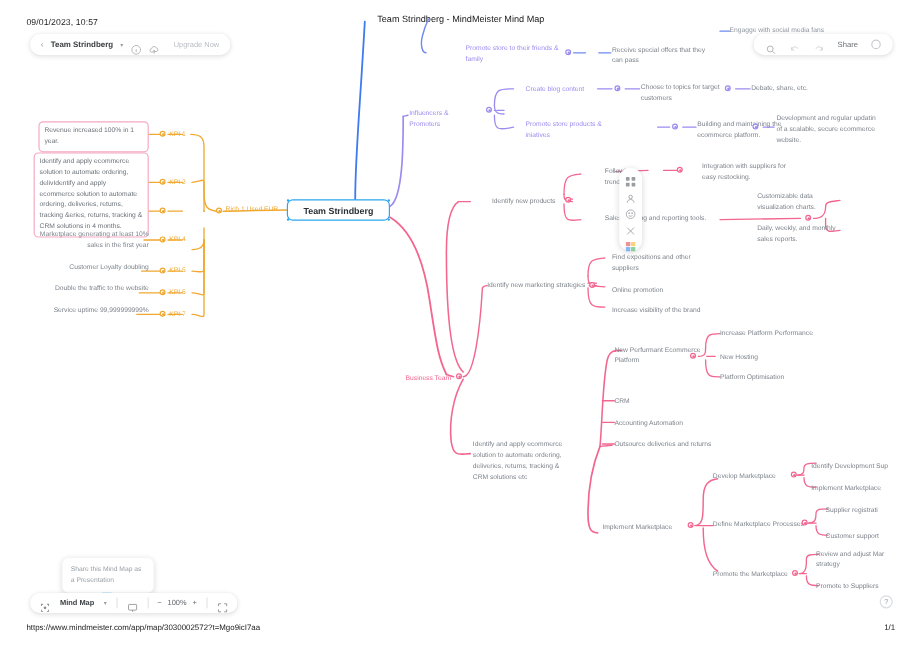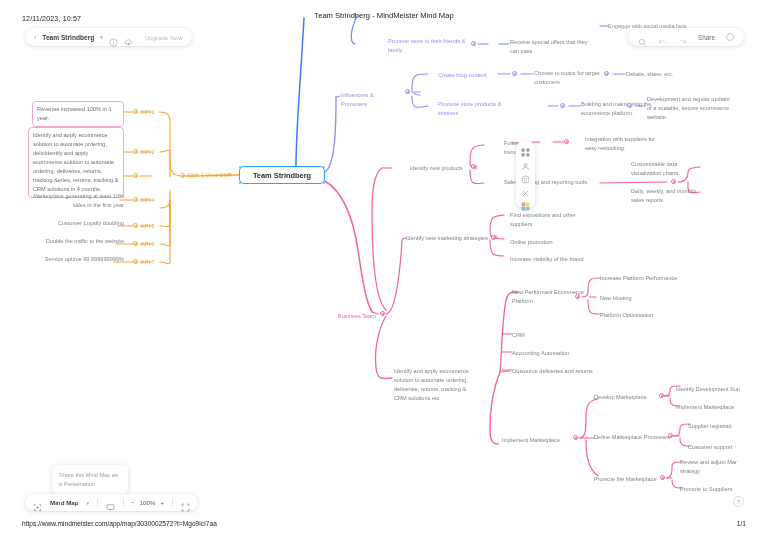--- a/index.html
+++ b/index.html
@@ -108,21 +108,21 @@
   }
   .bullet.amber::after  { background:#f0a830; }
   .bullet.pink::after   { background:#f2668f; }
   .bullet.purple::after { background:#9b8cf0; }
 </style>
 </head>
 <body>
 
 <div class="page">
 
-  <div class="print-date">12/11/2023, 10:57</div>
+  <div class="print-date">09/01/2023, 10:57</div>
   <div class="doc-title">Team Strindberg - MindMeister Mind Map</div>
 
   <svg class="map" viewBox="0 0 768 543">
     <g fill="none" stroke-linecap="round">
 
       <path d="M239 175 C 215 175, 200 176, 186 176" stroke="#f0a830" stroke-width="1.3"></path>
 
       <path d="M183 176 C 172 176, 170 172, 170 160 L 170 122 C 170 114, 166 112, 159 112" stroke="#f0a830" stroke-width="1.1"></path>
       <path d="M170 190 L 170 200 C 170 206, 166 208, 160 208" stroke="#f0a830" stroke-width="1.1"></path>
       <path d="M170 176 L 170 176" stroke="#f0a830" stroke-width="1.1"></path>

